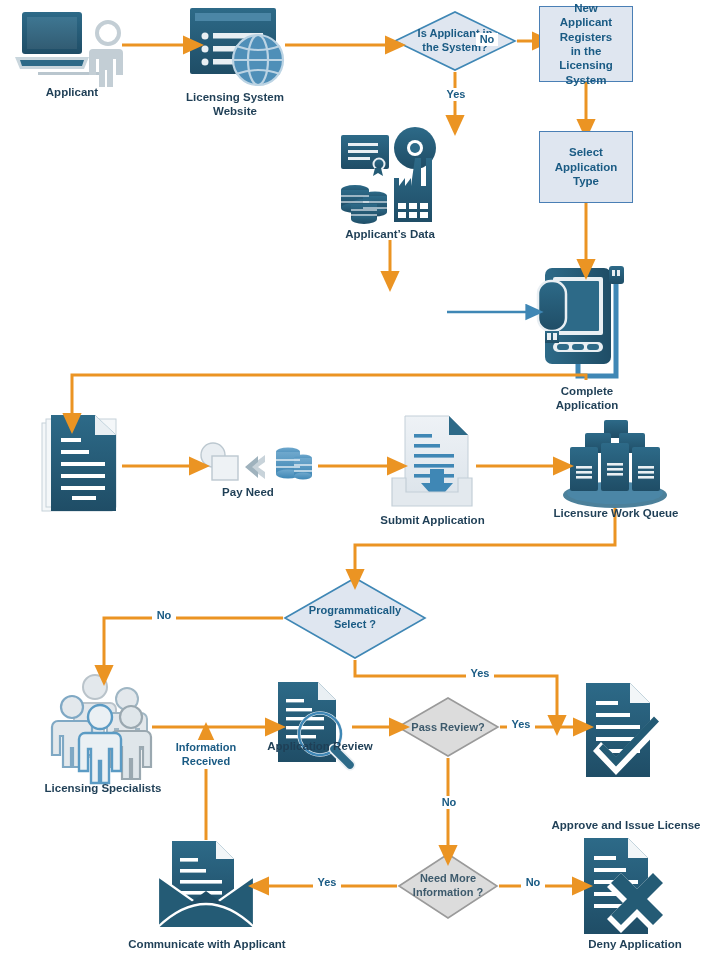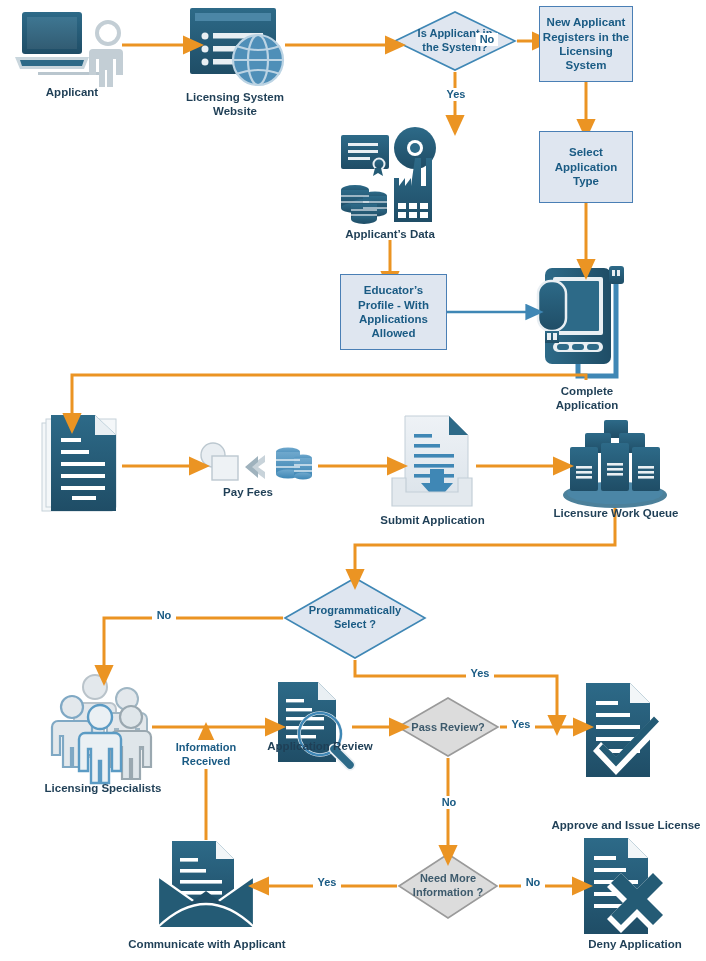--- a/index.html
+++ b/index.html
@@ -3,21 +3,21 @@
 <meta charset="utf-8">
 <style>
   html,body{margin:0;padding:0;background:#ffffff;}
   body{font-family:"Liberation Sans", sans-serif;}
   #stage{position:relative;width:706px;height:961px;background:#fff;overflow:hidden;}
   svg#canvas{position:absolute;left:0;top:0;width:706px;height:961px;}
   .lbl{position:absolute;color:#1f3f56;font-weight:bold;text-align:center;line-height:1.18;}
   .lbl.node{font-size:11.5px;}
   .edge-lbl{position:absolute;color:#1a5b84;font-weight:bold;font-size:11px;text-align:center;line-height:1.2;background:#fff;}
   .procbox{position:absolute;background:#dfe6f0;border:1.4px solid #4a7fb5;display:flex;align-items:center;justify-content:center;
-           color:#1a5b84;font-weight:bold;font-size:11.5px;text-align:center;line-height:1.25;box-sizing:border-box;padding:2px;}
+           color:#1a5b84;font-weight:bold;font-size:11.5px;text-align:center;line-height:1.25;box-sizing:border-box;padding:19px;}
   .diamond-text{position:absolute;color:#1a5b84;font-weight:bold;font-size:11px;text-align:center;line-height:1.25;
                 display:flex;align-items:center;justify-content:center;pointer-events:none;}
   .diamond-text.gray{color:#3d5a6c;}
 </style>
 </head>
 <body>
 
 <div id="stage">
 
 <svg id="canvas" viewBox="0 0 706 961">
@@ -334,28 +334,20 @@
 </div>
 
 <div class="procbox" style="left:539px;top:131px;width:94px;height:72px;">
   <div>
     <span>Select</span><br>
     <span>Application</span><br>
     <span>Type</span>
   </div>
 </div>
 
-<div class="procbox" style="left:340px;top:274px;width:107px;height:76px;">
-  <div>
-    <span>Educator’s</span><br>
-    <span>Profile  - With</span><br>
-    <span>Applications</span><br>
-    <span>Allowed</span>
-  </div>
-</div>
 
 <div class="diamond-text" style="left:403px;top:22px;width:104px;height:38px;">
   <div>
     <span>Is Applicant in</span><br>
     <span>the System?</span>
   </div>
 </div>
 
 <div class="diamond-text" style="left:295px;top:598px;width:120px;height:40px;">
   <div>
@@ -395,21 +387,21 @@
 </div>
 
 <div class="lbl node" style="left:330px;top:228px;width:120px;">Applicant’s Data</div>
 
 <div class="lbl node" style="left:529px;top:385px;width:116px;">
   <span>Complete</span><br>
   <span>Application</span>
 </div>
 
 
-<div class="lbl node" style="left:203px;top:486px;width:90px;">Pay Fees</div>
+<div class="lbl node" style="left:203px;top:486px;width:90px;">Pay Need</div>
 
 <div class="lbl node" style="left:370px;top:514px;width:125px;">Submit Application</div>
 
 <div class="lbl node" style="left:545px;top:507px;width:142px;">Licensure Work Queue</div>
 
 <div class="lbl node" style="left:30px;top:782px;width:146px;">Licensing Specialists</div>
 
 <div class="lbl node" style="left:250px;top:740px;width:140px;">Application Review</div>
 
 <div class="lbl node" style="left:546px;top:782px;width:160px;margin-top:37px;">Approve and Issue License</div>

